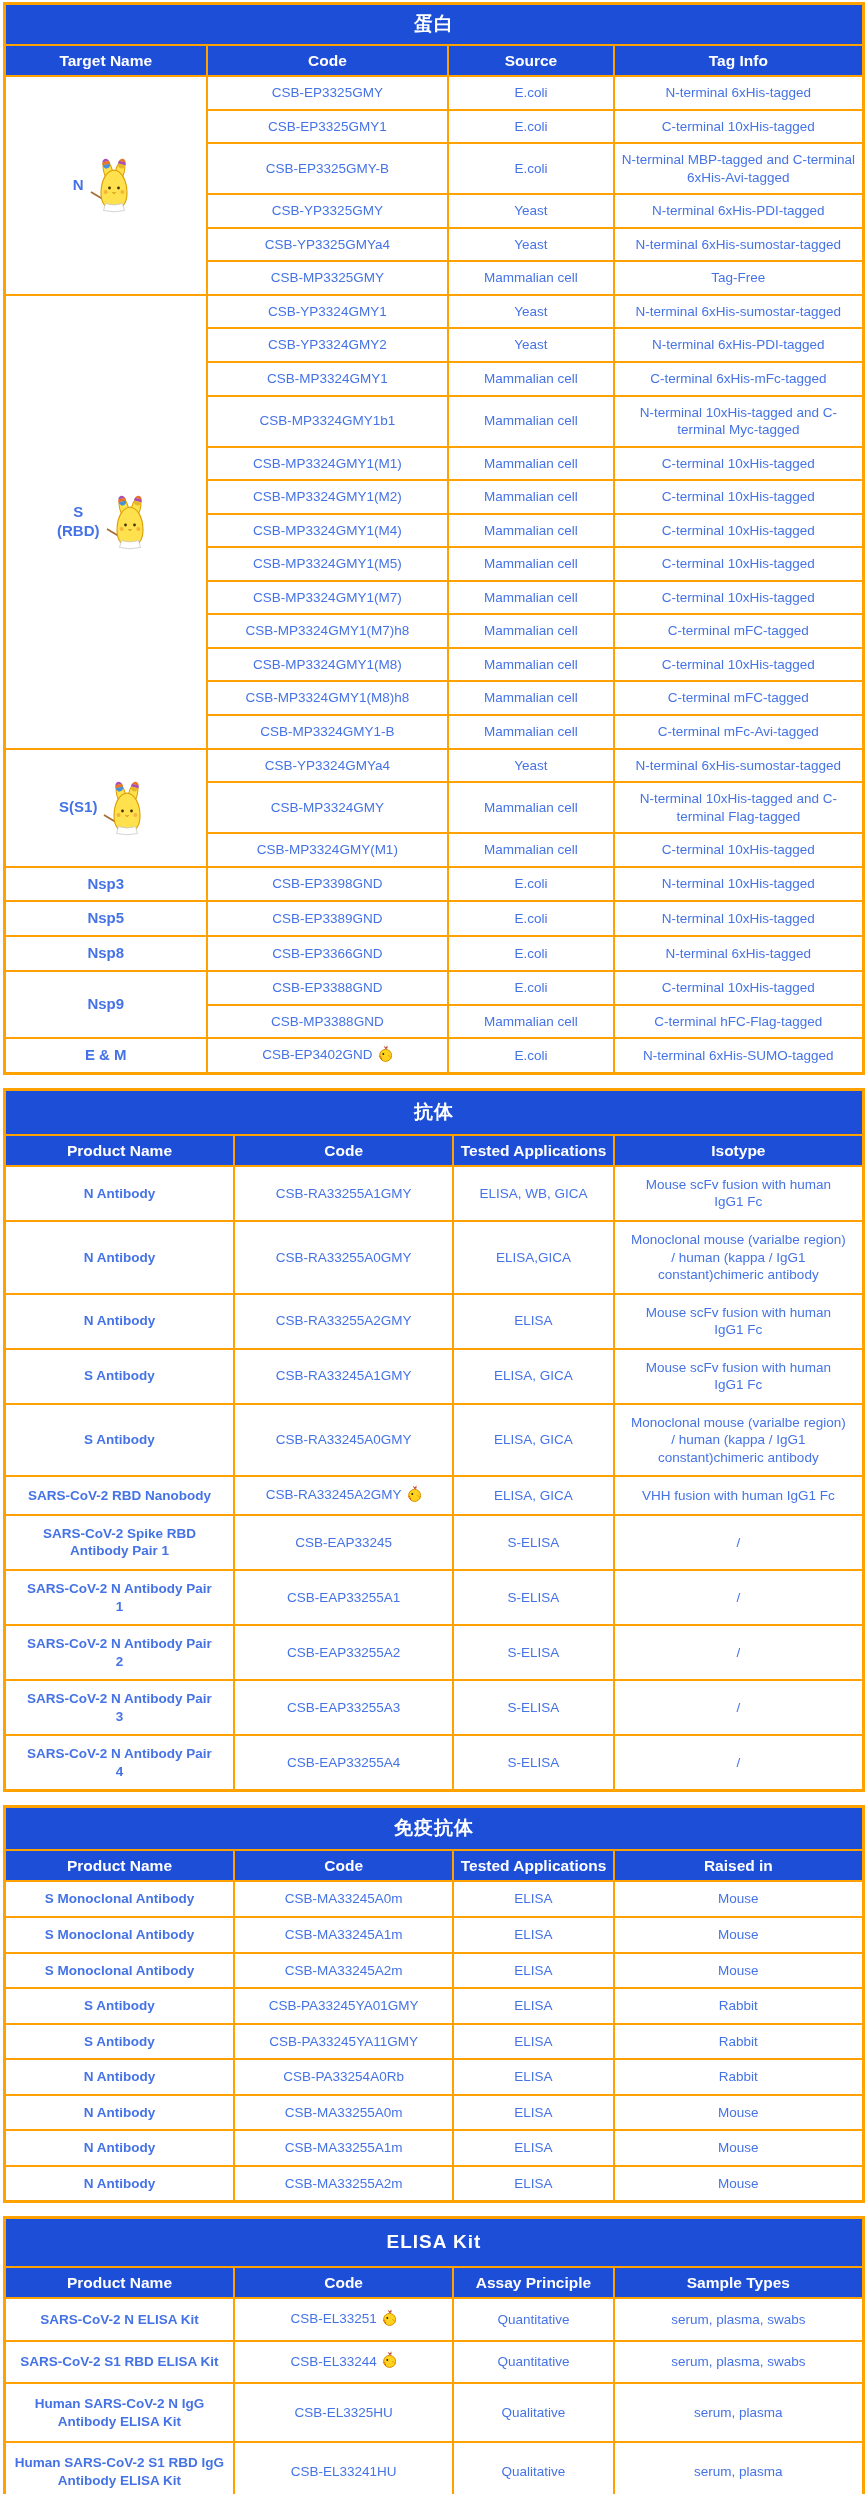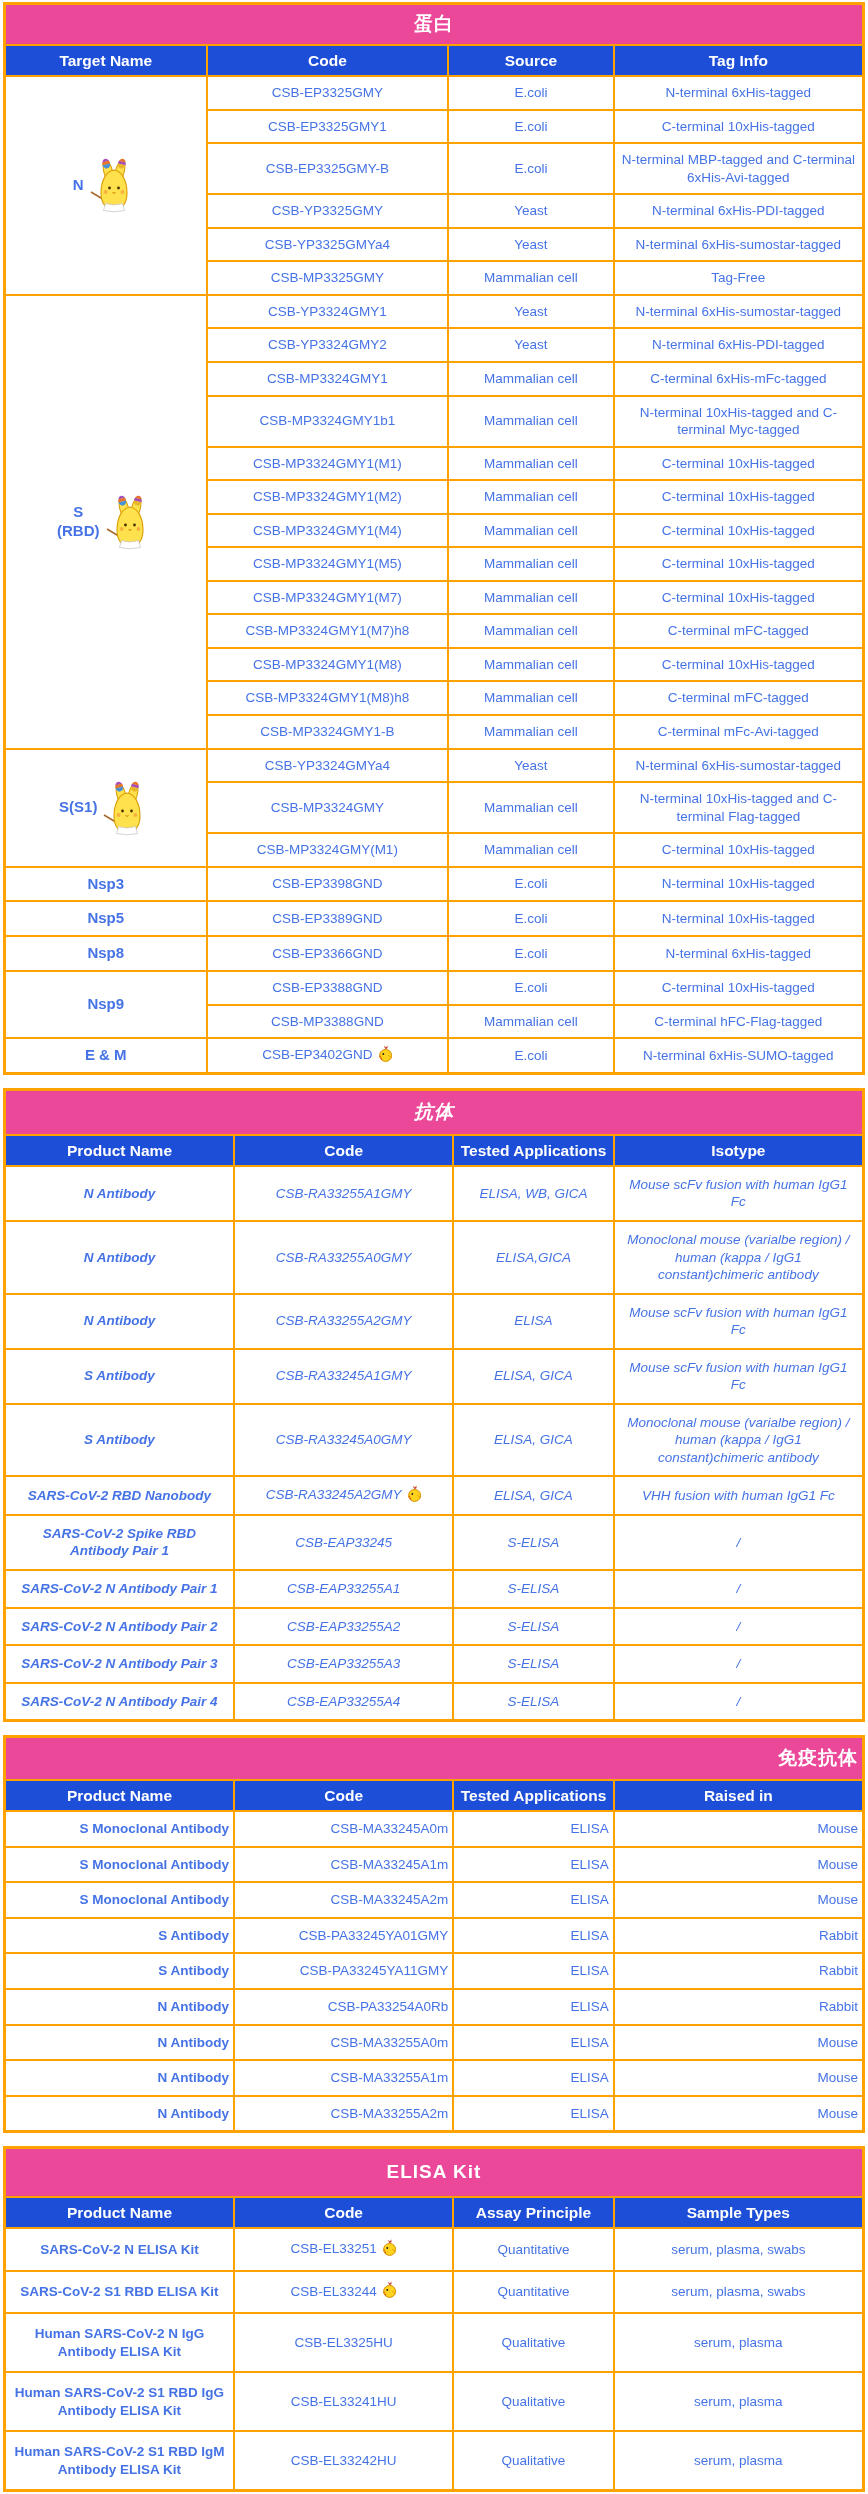--- a/index.html
+++ b/index.html
@@ -1,25 +1,25 @@
 <!DOCTYPE html>
 <html><head>
 <meta charset="utf-8">
 <style>
   html,body{margin:0;padding:0;background:#ffffff;}
   body{width:868px;font-family:"Liberation Sans","DejaVu Sans",sans-serif;}
   table{width:862px;margin:2px 3px 13px 3px;border-collapse:collapse;table-layout:fixed;}
   table{border:3px solid #FFA200;}
   td,th{border:2px solid #FFA200;word-wrap:break-word;}
-  .title-cell{background:#ec4899;color:#ffffff;font-size:19px;font-weight:bold;text-align:center;padding:4px 0;letter-spacing:1px;}
+  .title-cell{background:#1d4ed8;color:#ffffff;font-size:19px;font-weight:bold;text-align:center;padding:4px 0;letter-spacing:1px;}
   .hdr th{background:#1d4ed8;color:#ffffff;font-size:15.5px;font-weight:bold;text-align:center;padding:5px 3px;line-height:1.25;}
   td{background:#ffffff;color:#4573E6;text-align:center;vertical-align:middle;font-size:13.5px;line-height:1.3;}
   .t1 td{padding:7px 4px;}
-  .t2 td{padding:9px 7px;font-style:italic;}
-  .t3 td{padding:8px 4px;text-align:right;}
+  .t2 td{padding:9px 16px;}
+  .t3 td{padding:8px 4px;}
   .t4 td{padding:11px 4px;}
   .name-cell{font-weight:bold;}
   .target-cell{font-weight:bold;}
   .target-flex{display:flex;align-items:center;justify-content:center;gap:5px;}
   .target-labels{display:flex;flex-direction:column;align-items:center;}
   .target-label{font-size:15px;font-weight:bold;color:#4573E6;line-height:1.25;}
   .icon-wrap{display:inline-block;vertical-align:middle;line-height:0;}
   .chick-gap{margin-left:5px;position:relative;top:-2px;}
   span[data-bind]{display:inline;}
 </style>

